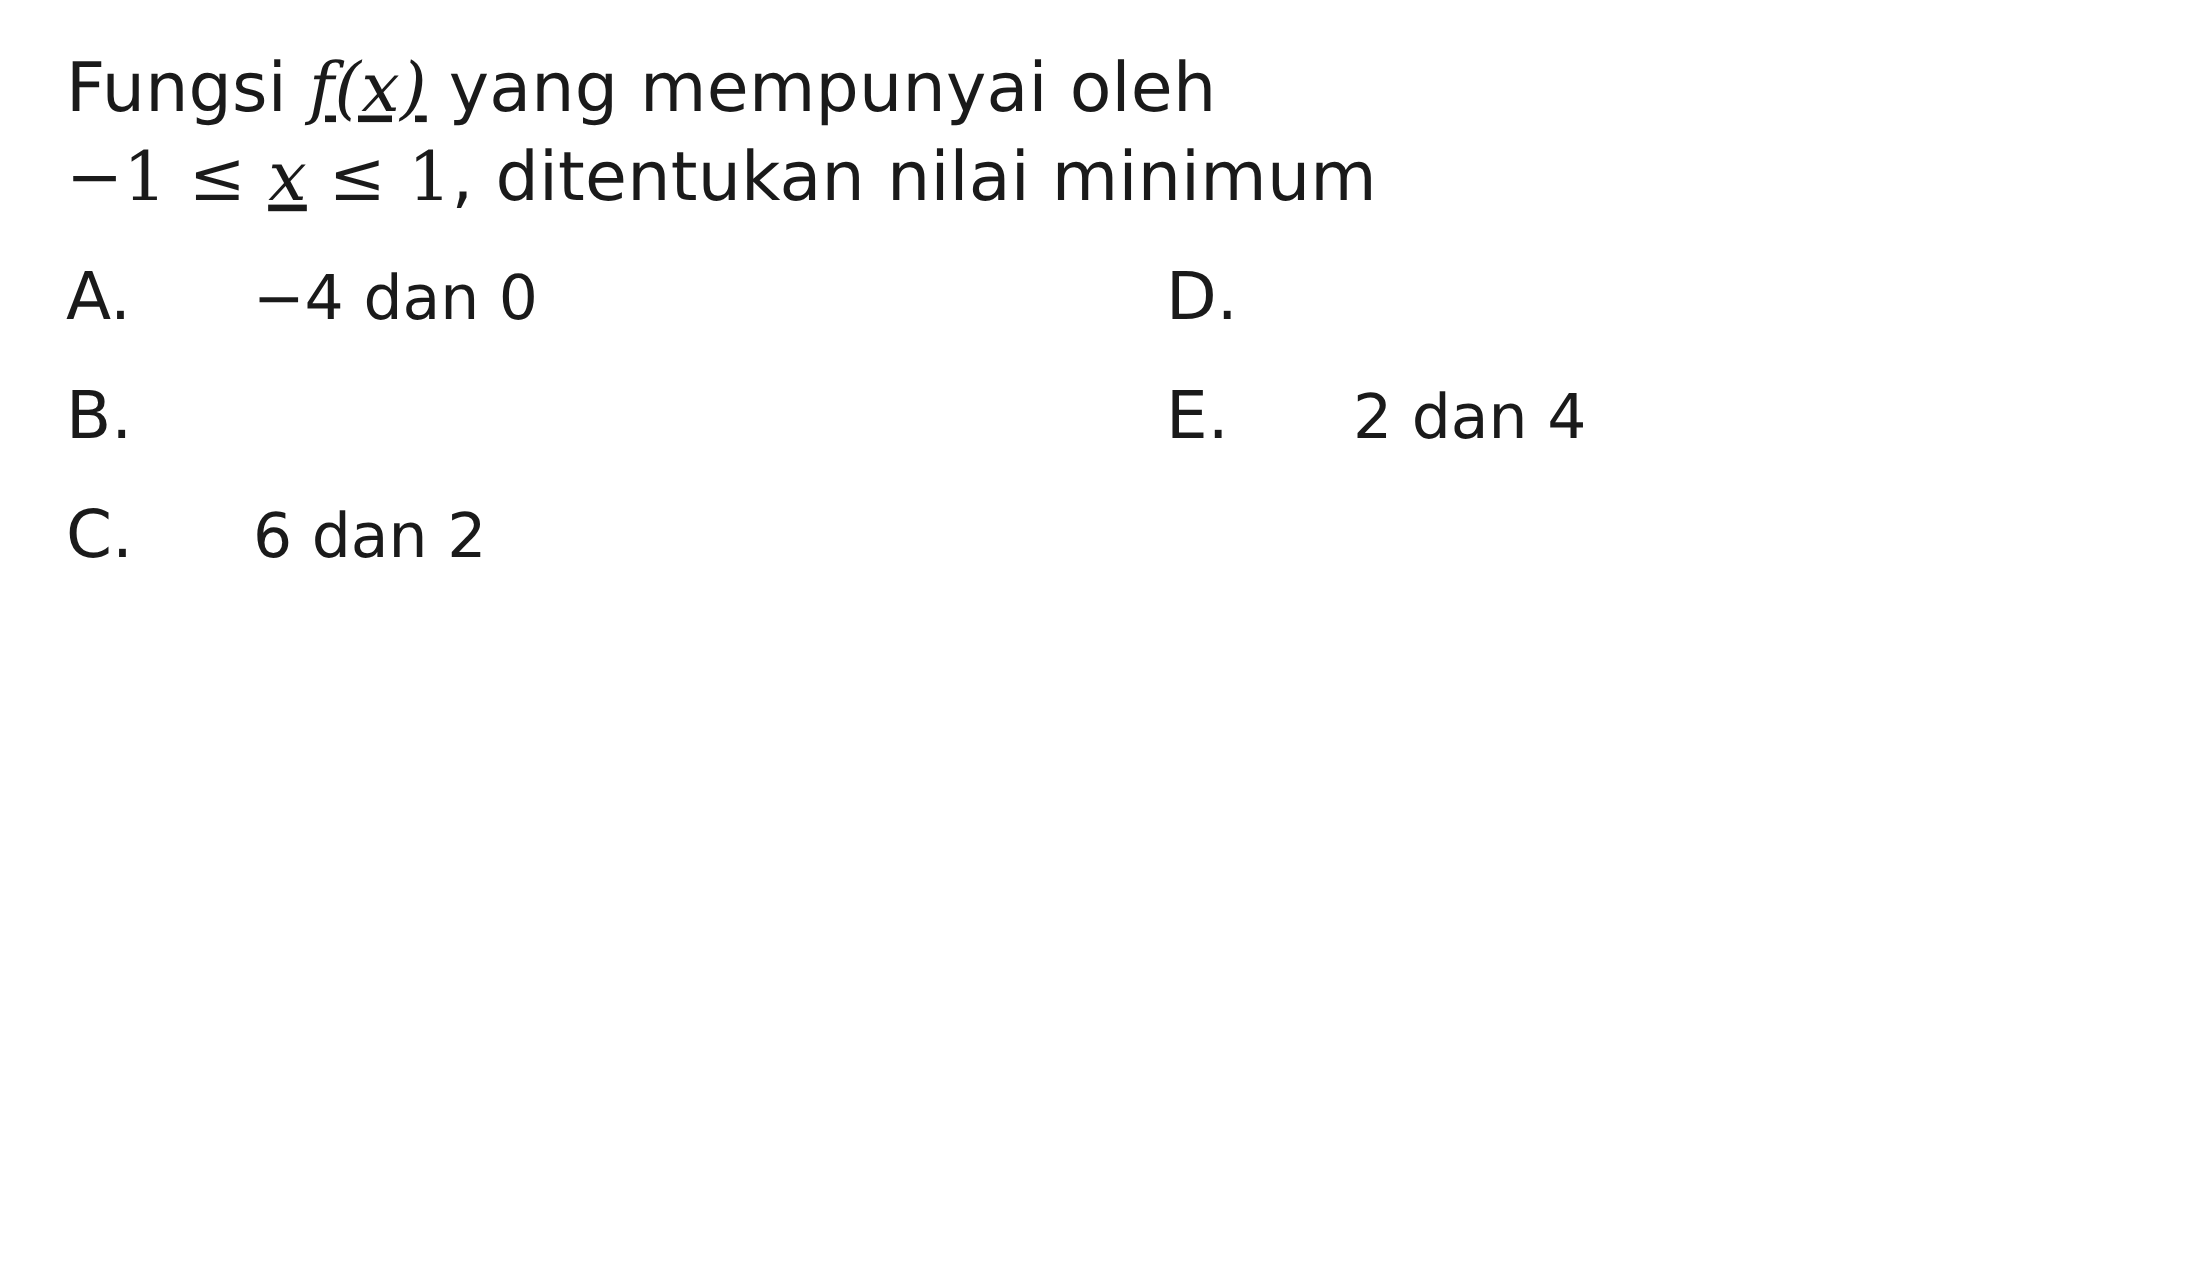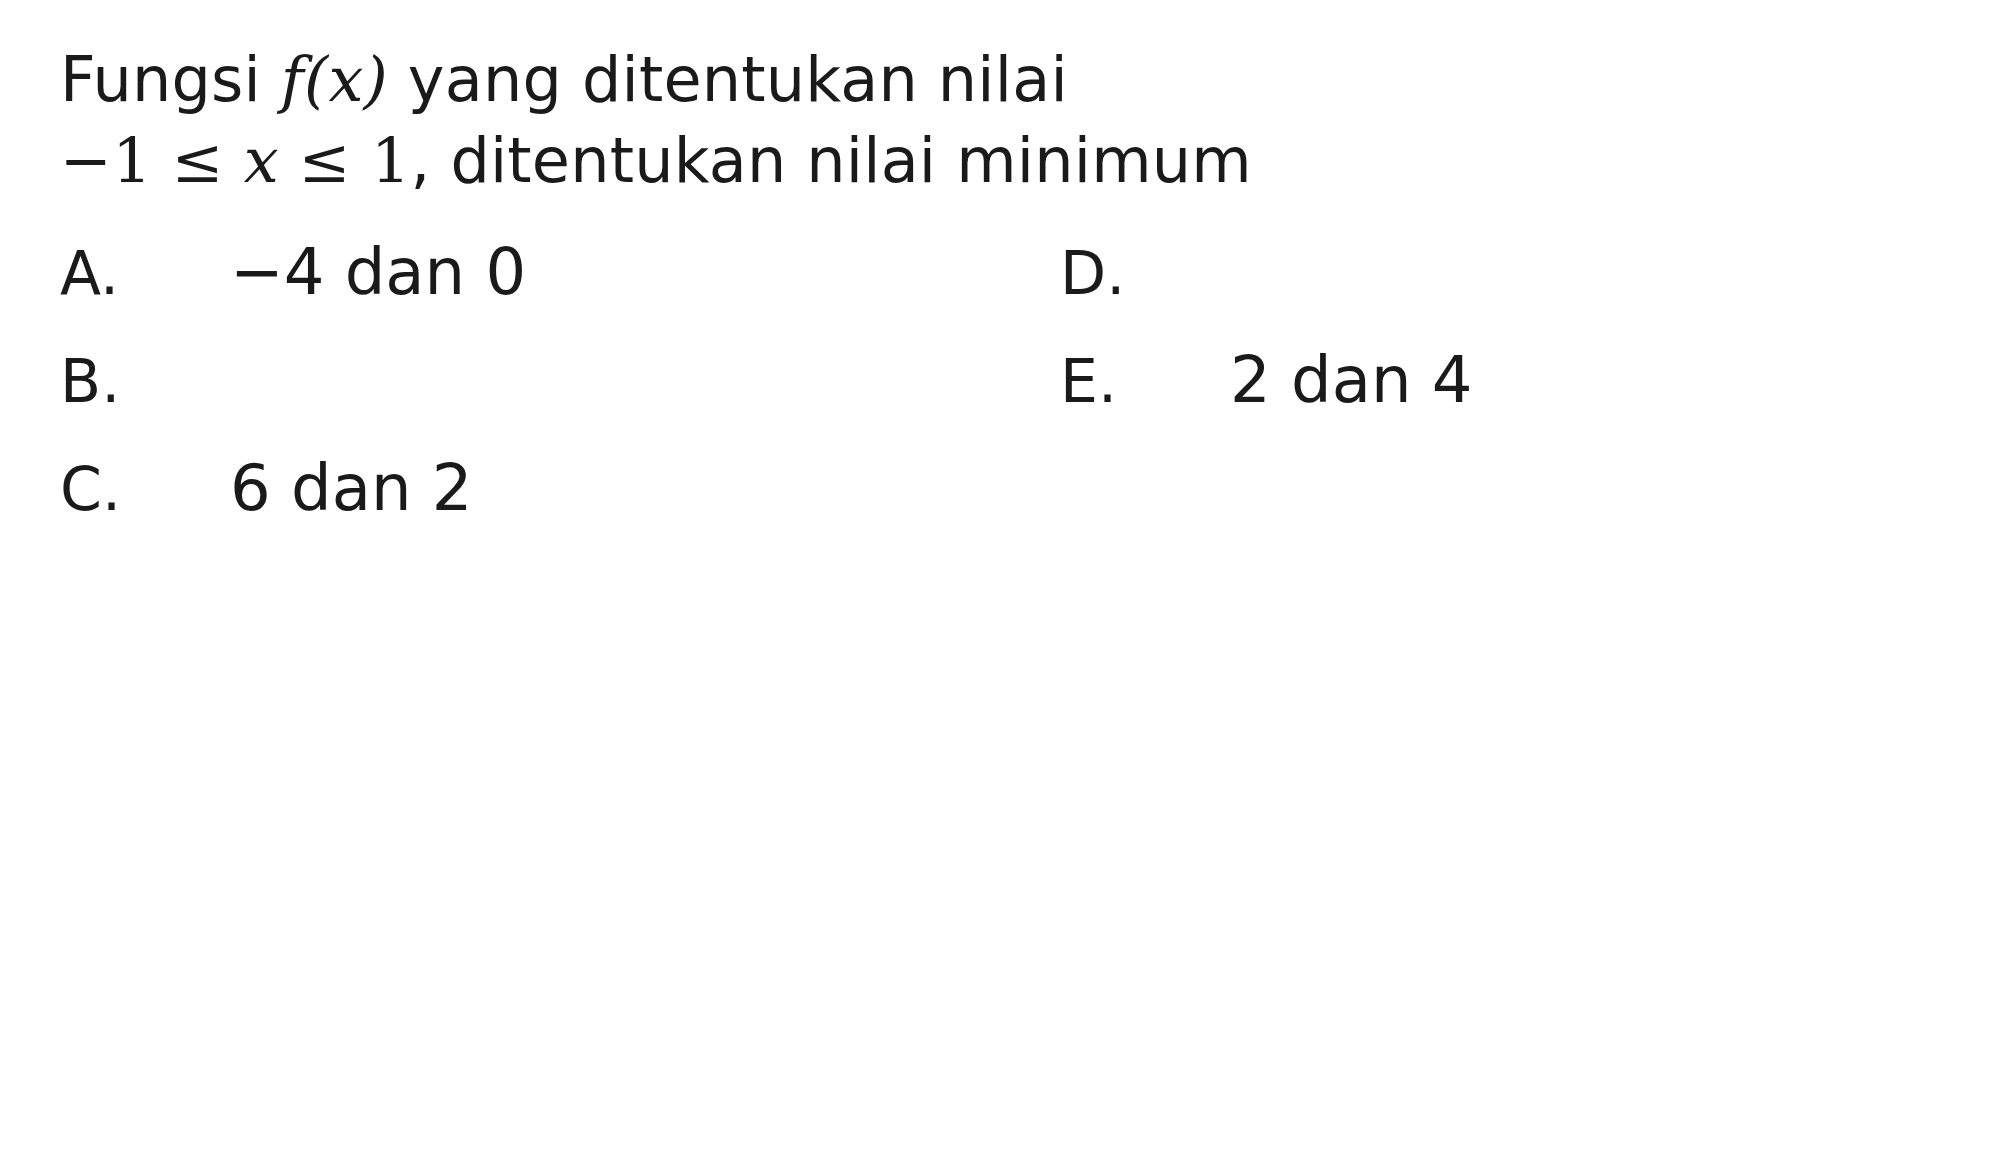--- a/index.html
+++ b/index.html
@@ -25,20 +25,21 @@
     font-size: 62px;
     line-height: 1.30;
     letter-spacing: 0.2px;
   }
   .qline {
     white-space: nowrap;
   }
   .math {
     font-family: "DejaVu Serif", serif;
     font-style: italic;
+    text-decoration: underline;
   }
   .mathup {
     font-family: "DejaVu Serif", serif;
     font-style: normal;
   }
   sup {
     font-size: 0.60em;
     vertical-align: super;
     line-height: 0;
   }
@@ -59,36 +60,36 @@
   .col-right {
     display: flex;
     align-items: baseline;
   }
   .optlabel {
     font-size: 60px;
     width: 170px;
     flex: 0 0 auto;
   }
   .opttext {
-    font-size: 64px;
+    font-size: 56px;
     white-space: nowrap;
   }
   .spacer-cell {
     width: 1000px;
   }
 </style>
 </head>
 <body>
 
 <div class="page">
 
   <div class="question">
 
     <div class="qline">
-      <span>Fungsi </span><span class="math">f(x)</span><span> yang ditentukan nilai</span>
+      <span>Fungsi </span><span class="math">f(x)</span><span> yang mempunyai oleh</span>
     </div>
 
 
     <div class="qline">
       <span class="mathup">−1 ≤ </span><span class="math">x</span><span class="mathup"> ≤ 1</span><span>, ditentukan nilai minimum</span>
     </div>
 
 
   </div>
 

